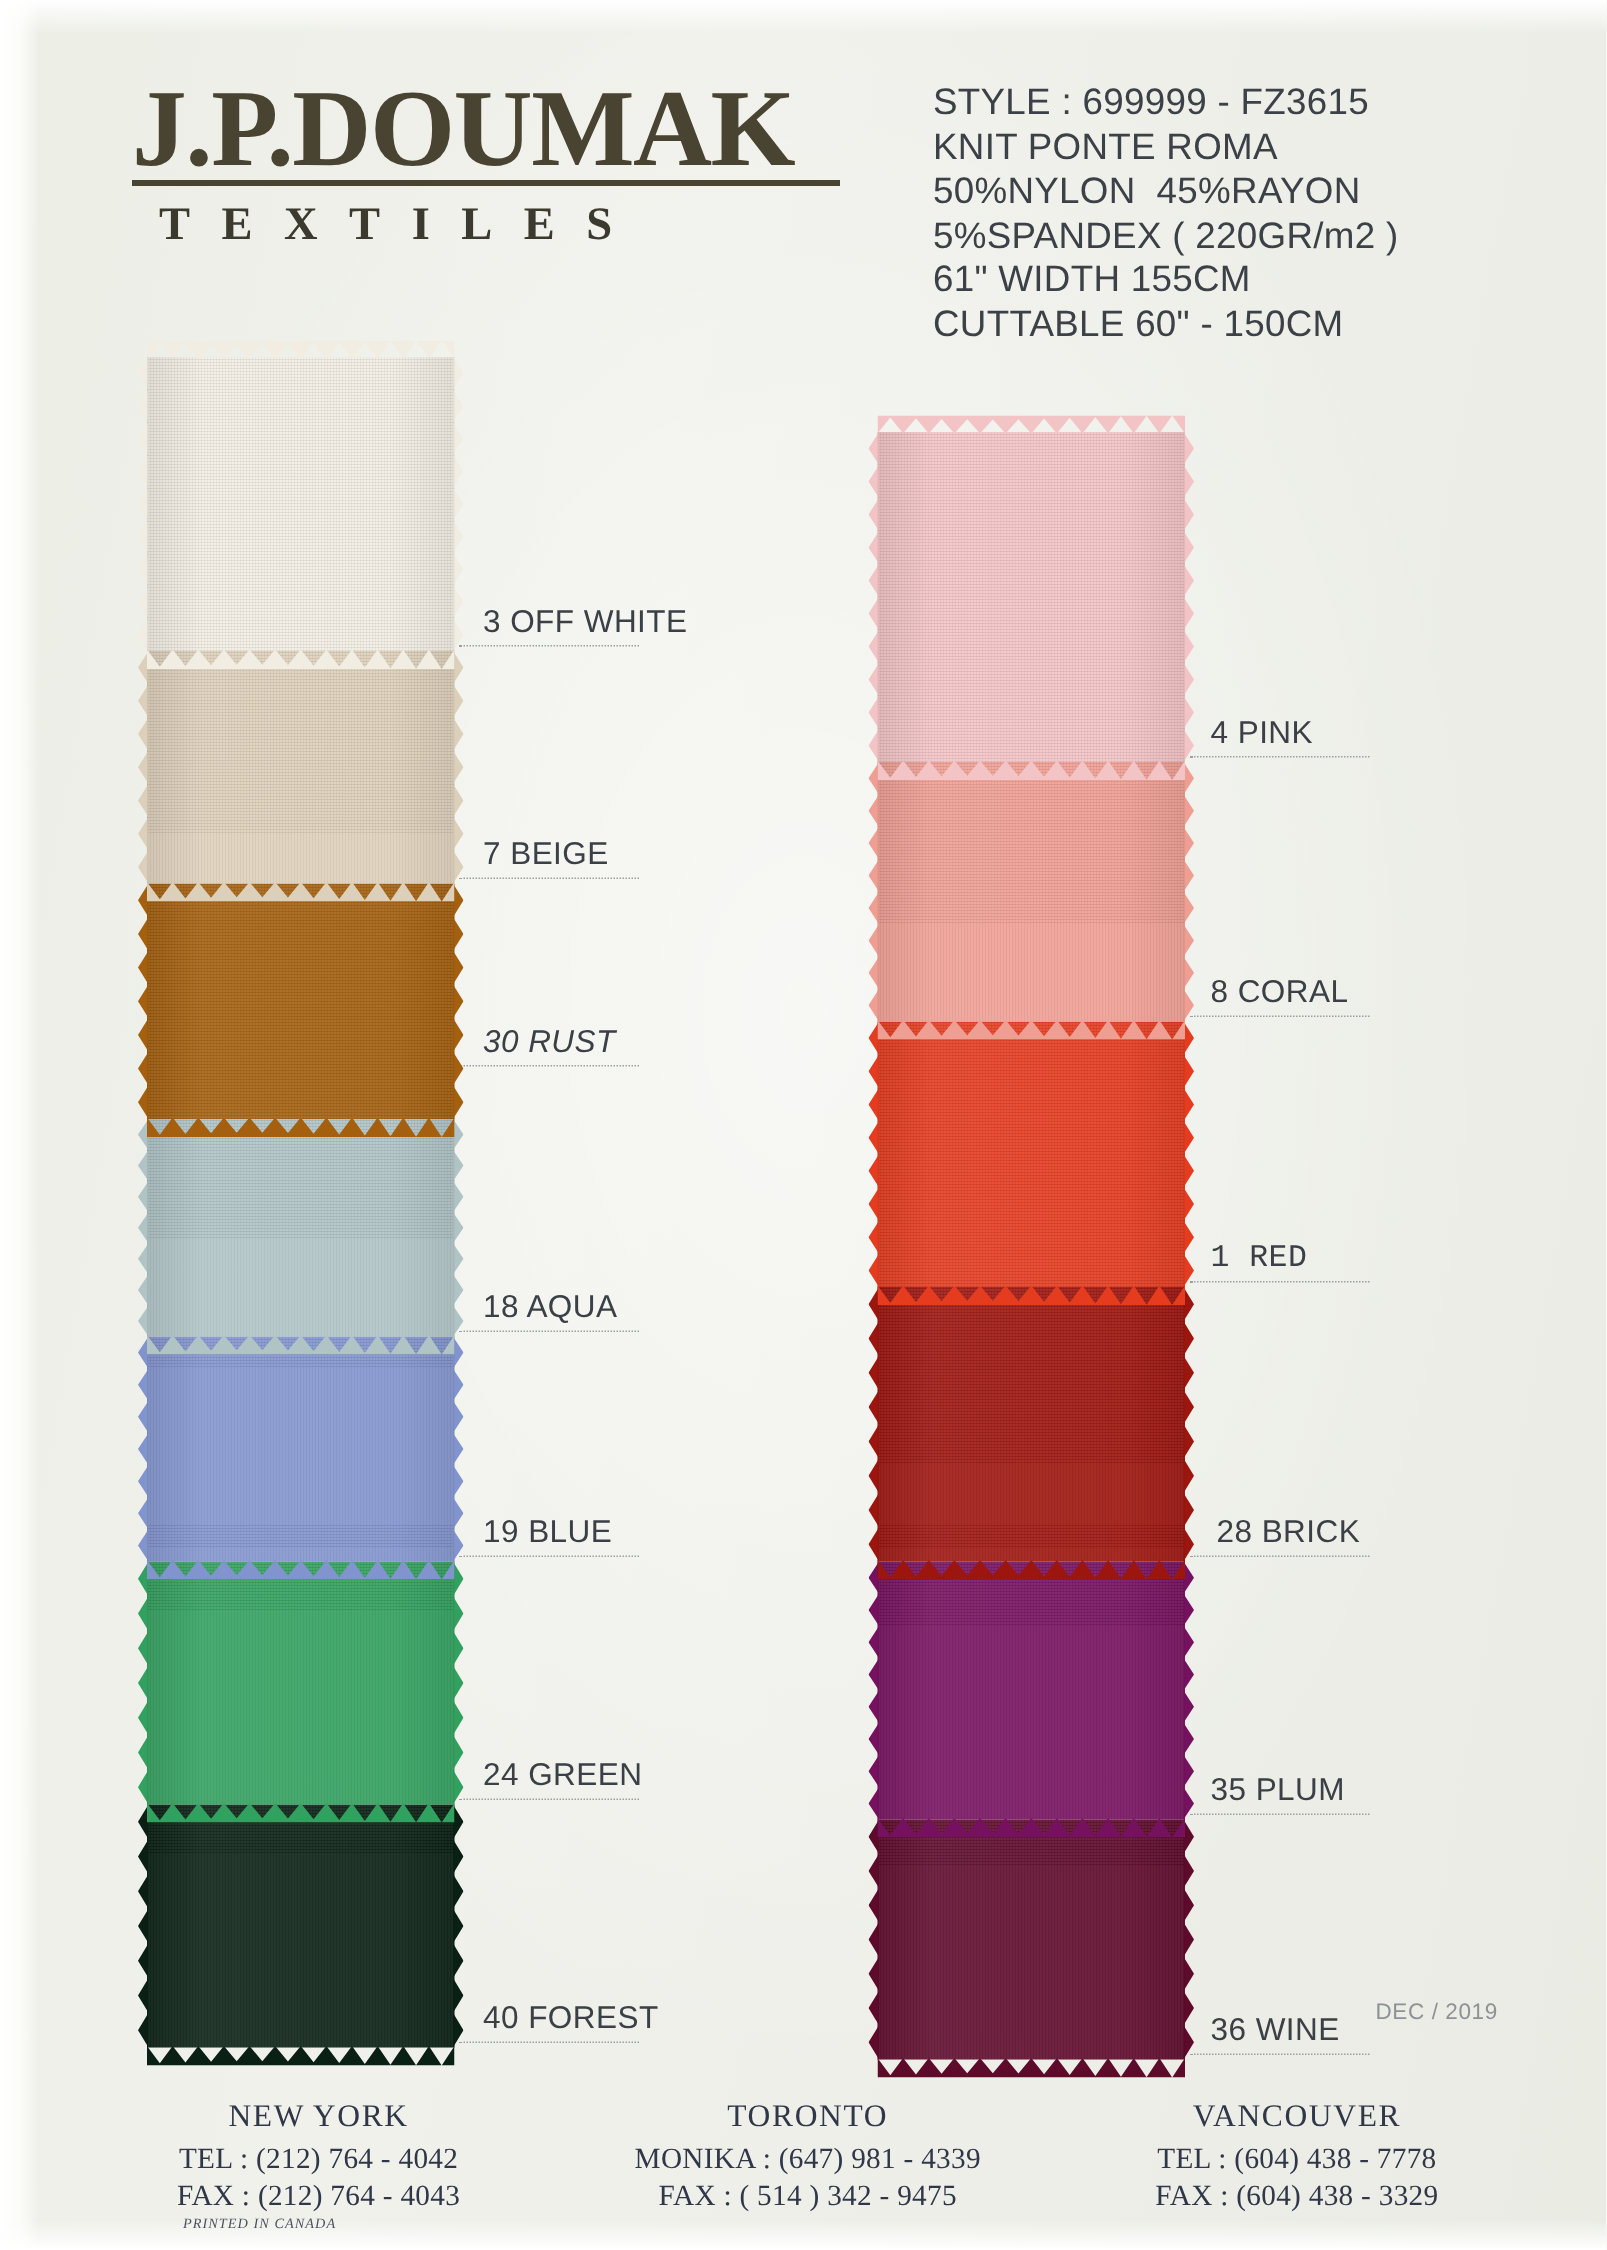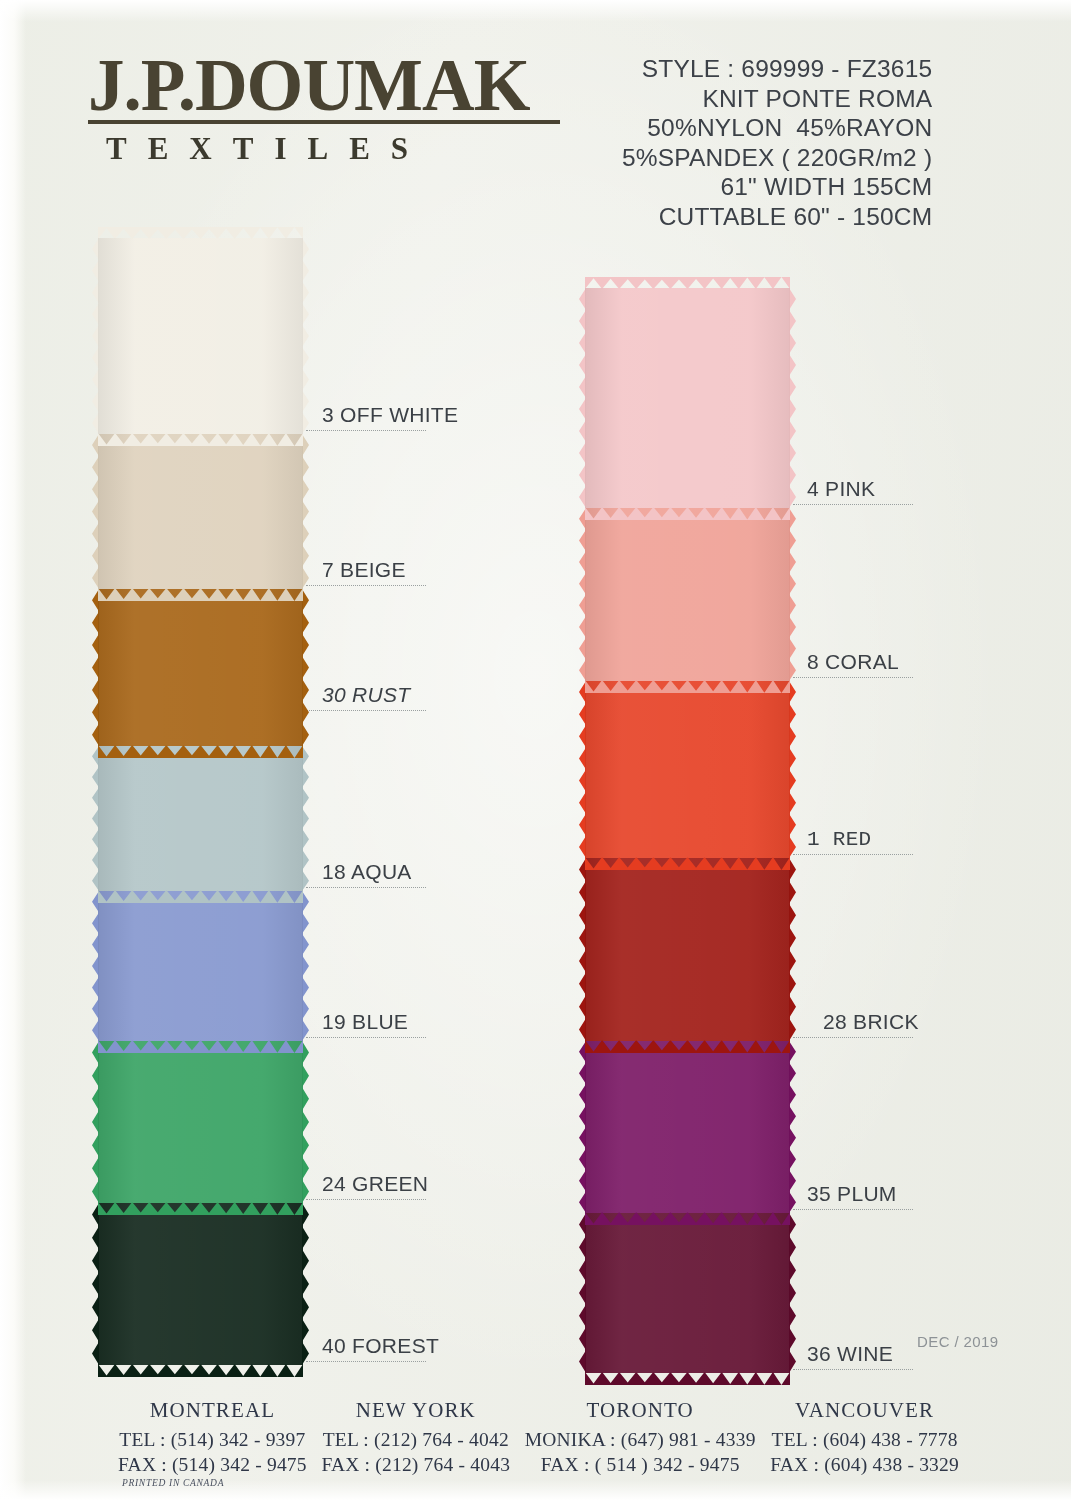--- a/index.html
+++ b/index.html
@@ -84,21 +84,21 @@
   #spec-block {
     position: absolute;
     left: 622px;
     top: 54px;
     color: #3c4148;
     font-size: 24.5px;
     line-height: 29.5px;
     letter-spacing: 0.2px;
     white-space: nowrap;
   }
-  #spec-block div { white-space: pre; text-align: right; }
+  #spec-block div { white-space: pre; }
 
   
   .swatch-column {
     position: absolute;
   }
   .swatch {
     position: relative;
     width: 100%;
     box-sizing: border-box;
   }
@@ -431,40 +431,35 @@
       <div class="label-group" style="left: 793px; top: 677px; width: 120px; height: 1px;">
         <div class="leader" style="width: 120px;"></div>
         <div class="swatch-label" style="left: 14px;">8 CORAL</div>
       </div>
       <div class="label-group" style="left: 793px; top: 854px; width: 120px; height: 1px;">
         <div class="leader" style="width: 120px;"></div>
         <div class="swatch-label" style="left: 14px; font-family: Liberation Mono, monospace;">1 RED</div>
       </div>
       <div class="label-group" style="left: 793px; top: 1037px; width: 120px; height: 1px;">
         <div class="leader" style="width: 120px;"></div>
-        <div class="swatch-label" style="left: 30px;">28 BRICK</div>
+        <div class="swatch-label" style="left: 18px;">28 BRICK</div>
       </div>
       <div class="label-group" style="left: 793px; top: 1209px; width: 120px; height: 1px; text-align: right;">
         <div class="leader" style="width: 120px;"></div>
         <div class="swatch-label" style="left: 14px;">35 PLUM</div>
       </div>
       <div class="label-group" style="left: 793px; top: 1369px; width: 120px; height: 1px;">
         <div class="leader" style="width: 120px;"></div>
         <div class="swatch-label" style="left: 14px; margin-top: 36px;">36 WINE</div>
       </div>
     </div>
 
   <div id="date-stamp">DEC / 2019</div>
 
   <div id="footer">
-      <div class="office">
-        <div class="city">MONTREAL</div>
-        <div class="line">TEL : (514) 342 - 9397</div>
-        <div class="line">FAX : (514) 342 - 9475</div>
-      </div>
       <div class="office">
         <div class="city">NEW YORK</div>
         <div class="line">TEL : (212) 764 - 4042</div>
         <div class="line">FAX : (212) 764 - 4043</div>
       </div>
       <div class="office">
         <div class="city">TORONTO</div>
         <div class="line">MONIKA : (647) 981 - 4339</div>
         <div class="line">FAX : ( 514 ) 342 - 9475</div>
       </div>

